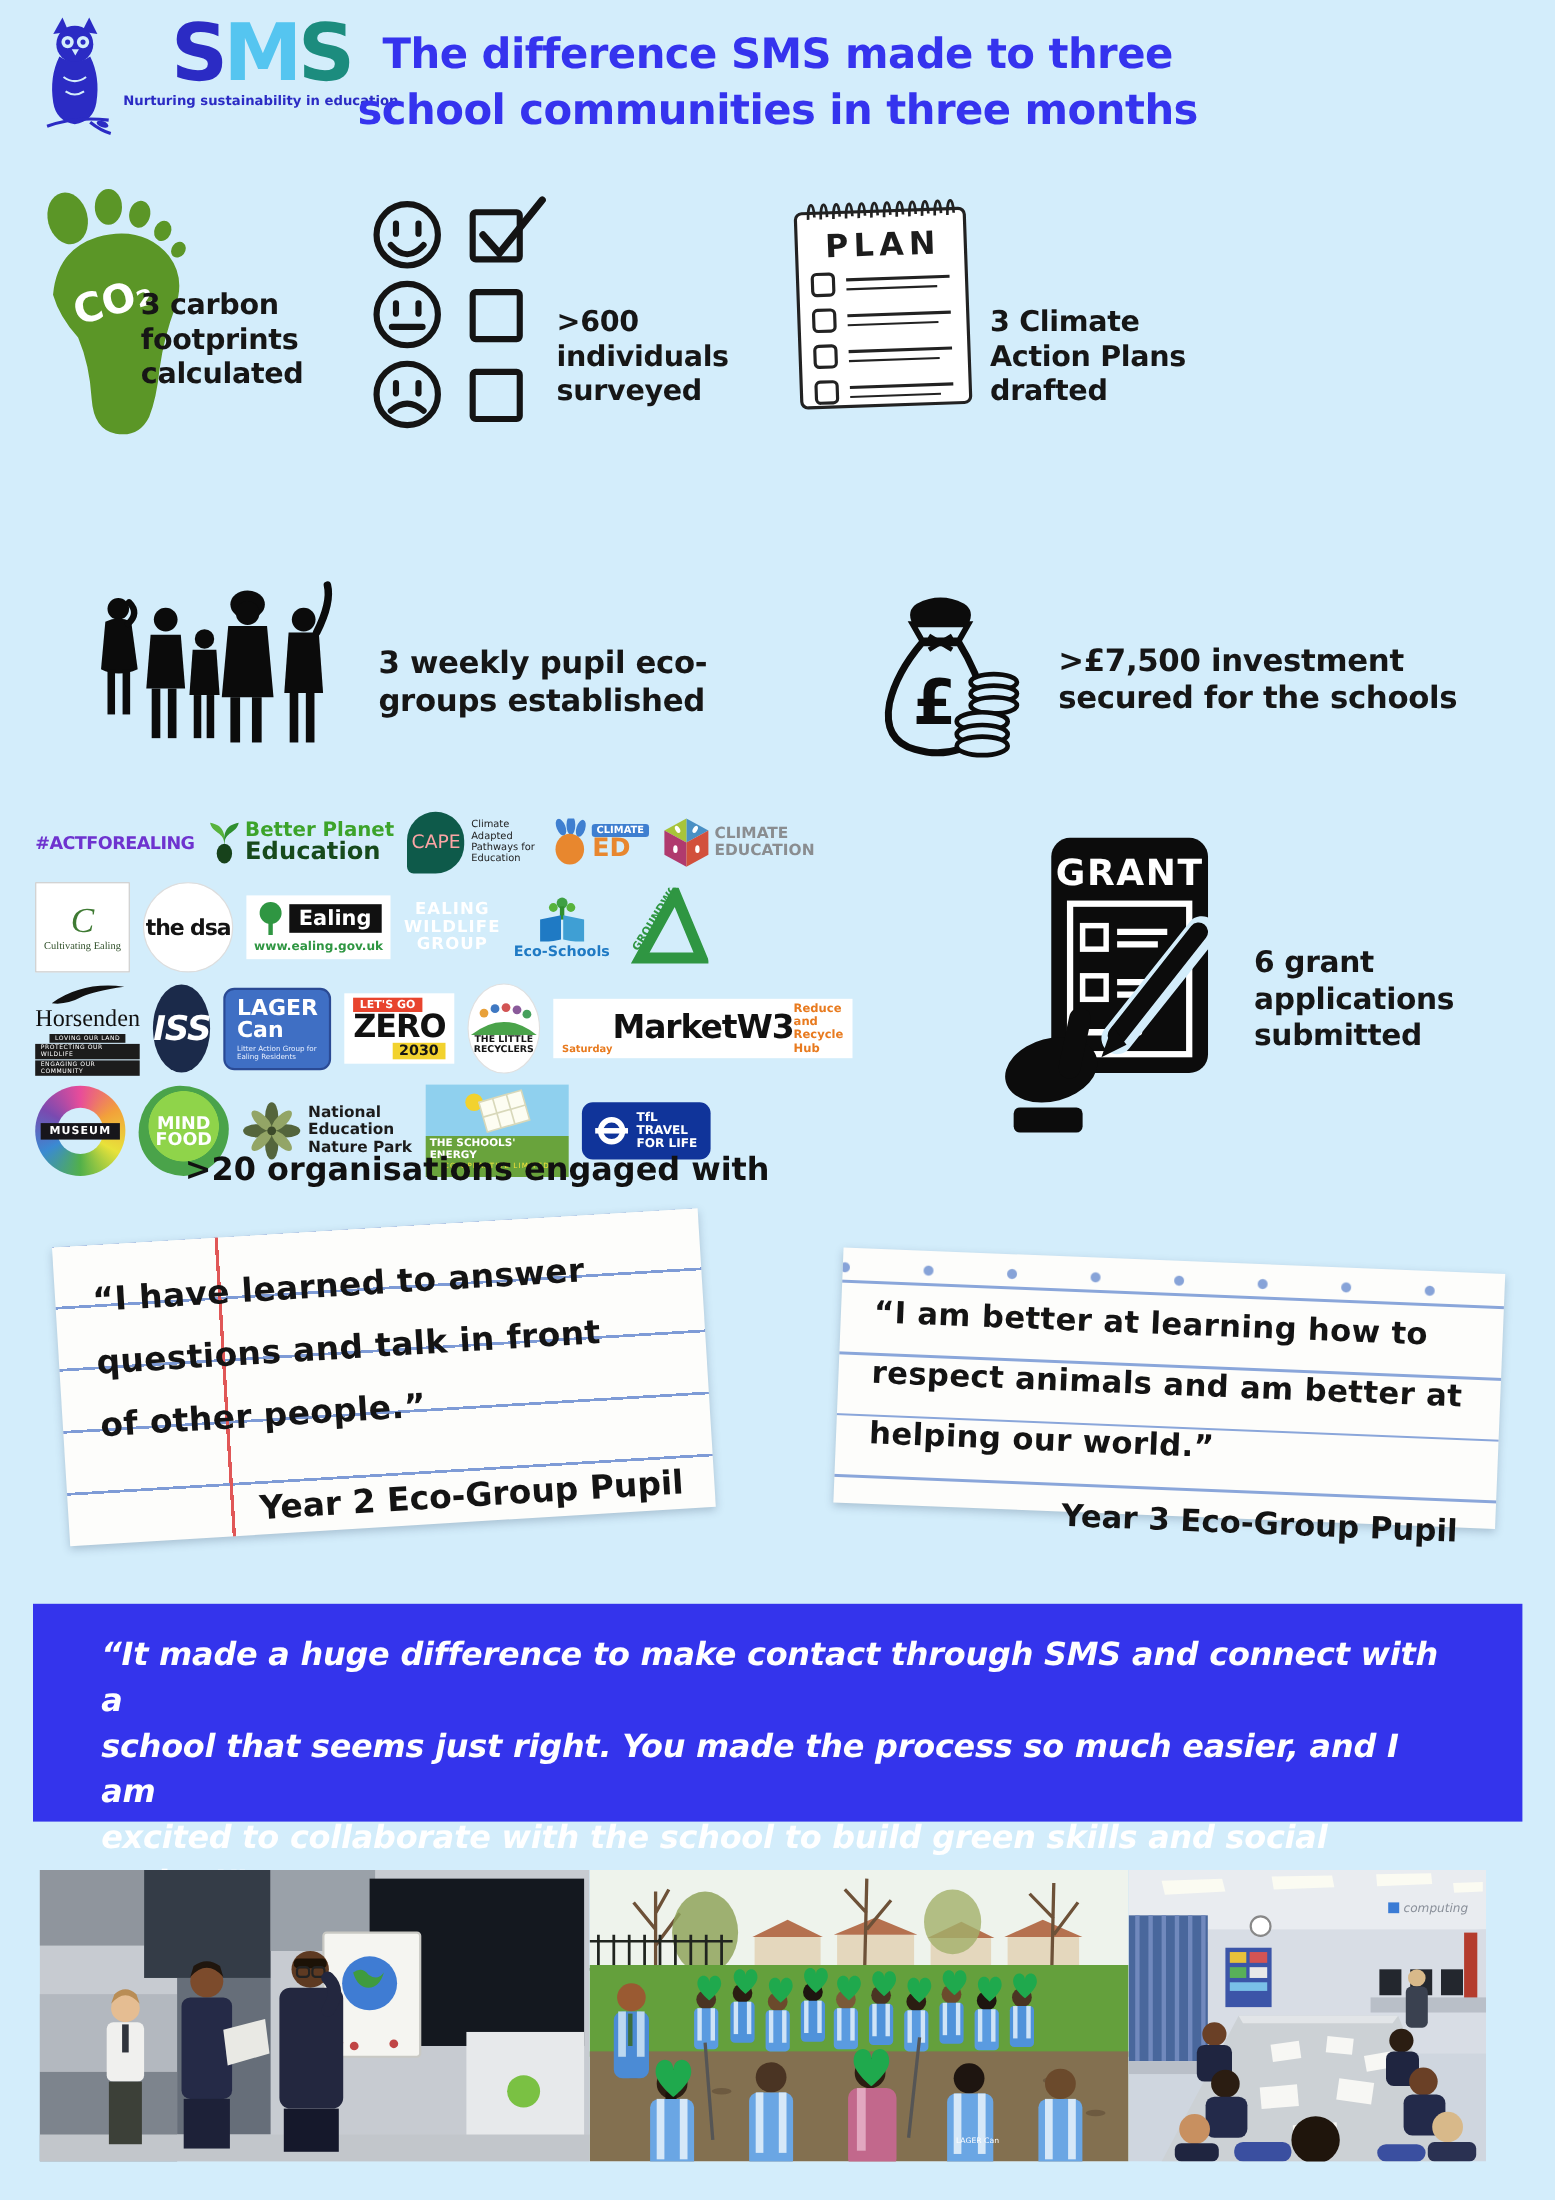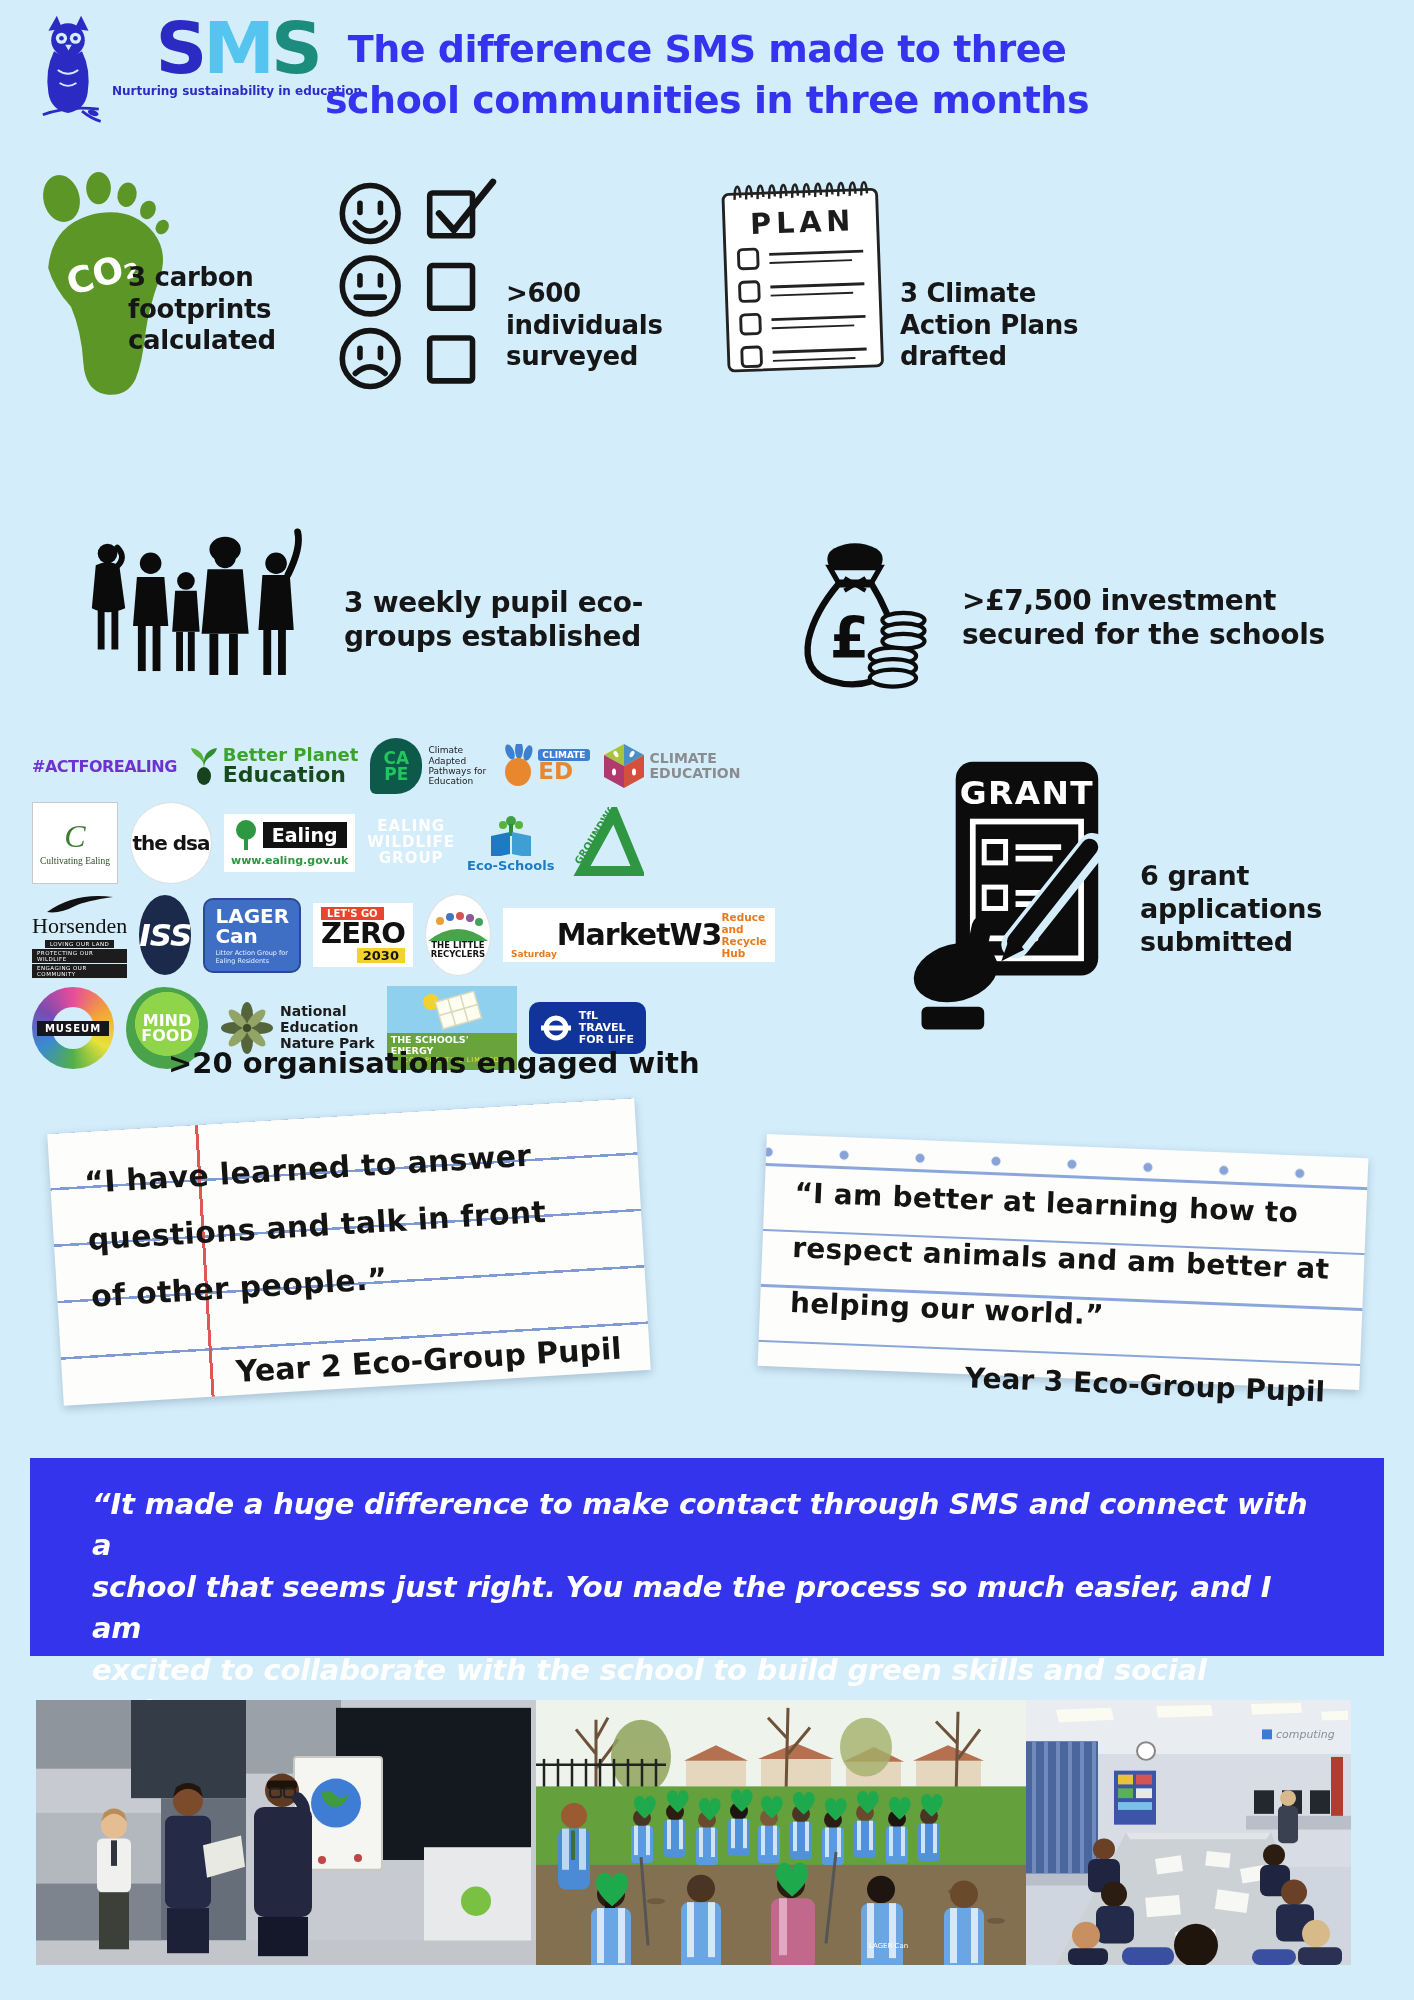--- a/index.html
+++ b/index.html
@@ -33,22 +33,22 @@
   #grant-icon{left:893px;top:756px}
 
   
   .logos{position:absolute;left:32px;top:738px;width:700px}
   .logo-row{display:flex;align-items:center;gap:12px;margin-bottom:8px}
   .chip{display:flex;align-items:center;flex:0 0 auto}
   .act span{font-weight:900;font-size:16px;color:#6e33cf;letter-spacing:-.5px}
   .bpe .bpe-t{display:flex;flex-direction:column;margin-left:4px}
   .bpe1{color:#3ca32a;font-size:18px;font-weight:700;line-height:1}
   .bpe2{color:#174a1c;font-size:22px;font-weight:800;line-height:1}
-  .cape-badge{width:52px;height:56px;background:#0e5a4a;border-radius:26px 26px 26px 6px;color:#22c55e;
-              font-weight:700;font-size:17px;line-height:.95;display:flex;flex-direction:column;
+  .cape-badge{width:52px;height:56px;background:#0e5a4a;border-radius:26px 26px 26px 6px;color:#fca5a5;
+              font-weight:400;font-size:17px;line-height:.95;display:flex;flex-direction:row;
               align-items:center;justify-content:center}
   .cape-side{font-size:9px;line-height:1.15;margin-left:6px;color:#222}
   .ced-t{display:flex;flex-direction:column;margin-left:2px}
   .ced1{background:#3f7fd0;color:#fff;font-size:9px;font-weight:800;padding:1px 4px;border-radius:3px}
   .ced2{color:#e8872e;font-weight:900;font-size:23px;line-height:.95}
   .ce-t{display:flex;flex-direction:column;margin-left:4px}
   .ce-t span{color:#8a8d90;font-weight:700;font-size:14px;line-height:1.05}
   .cult{width:86px;height:82px;background:#fff;border:1px solid #c9c9c9;display:flex;flex-direction:column;
         align-items:center;justify-content:center}
   .cult-g{font-family:"Liberation Serif",serif;font-size:32px;color:#3f7a33;font-style:italic;line-height:1}

